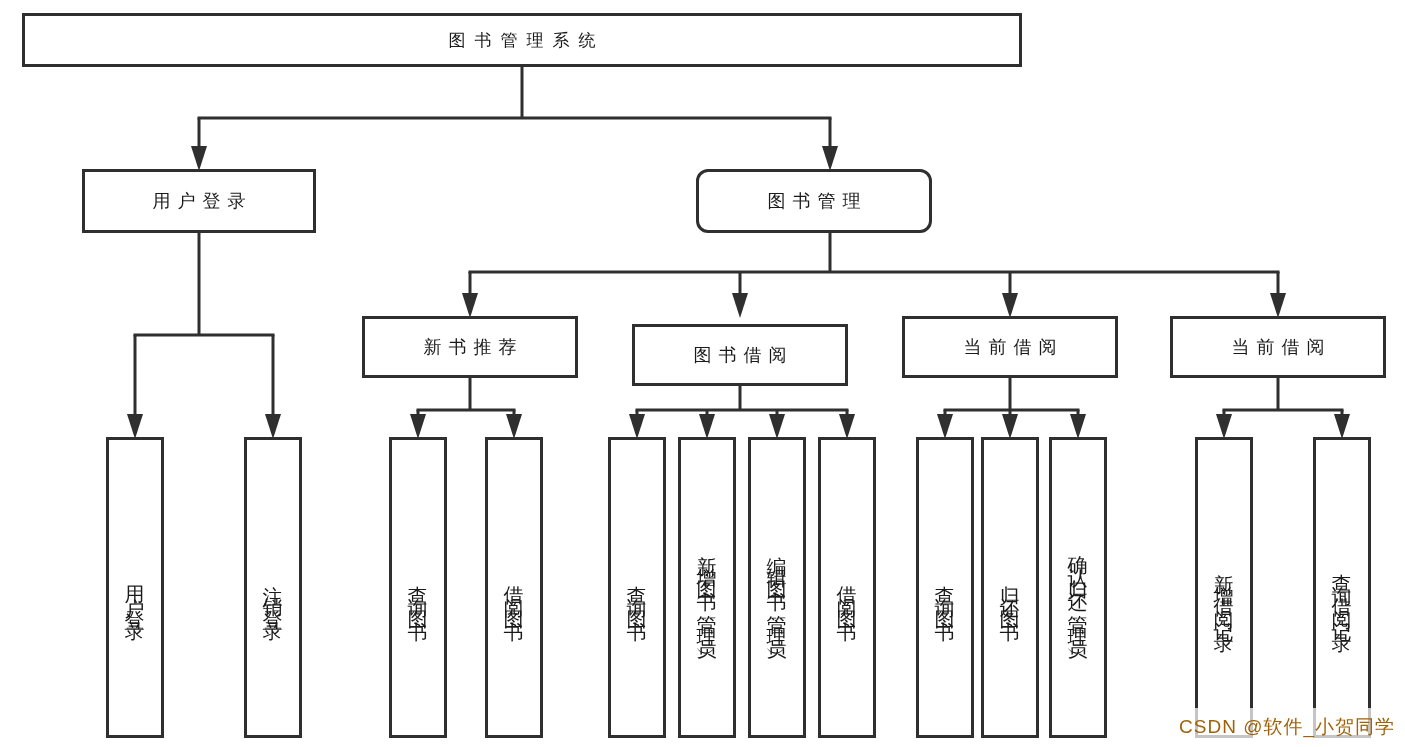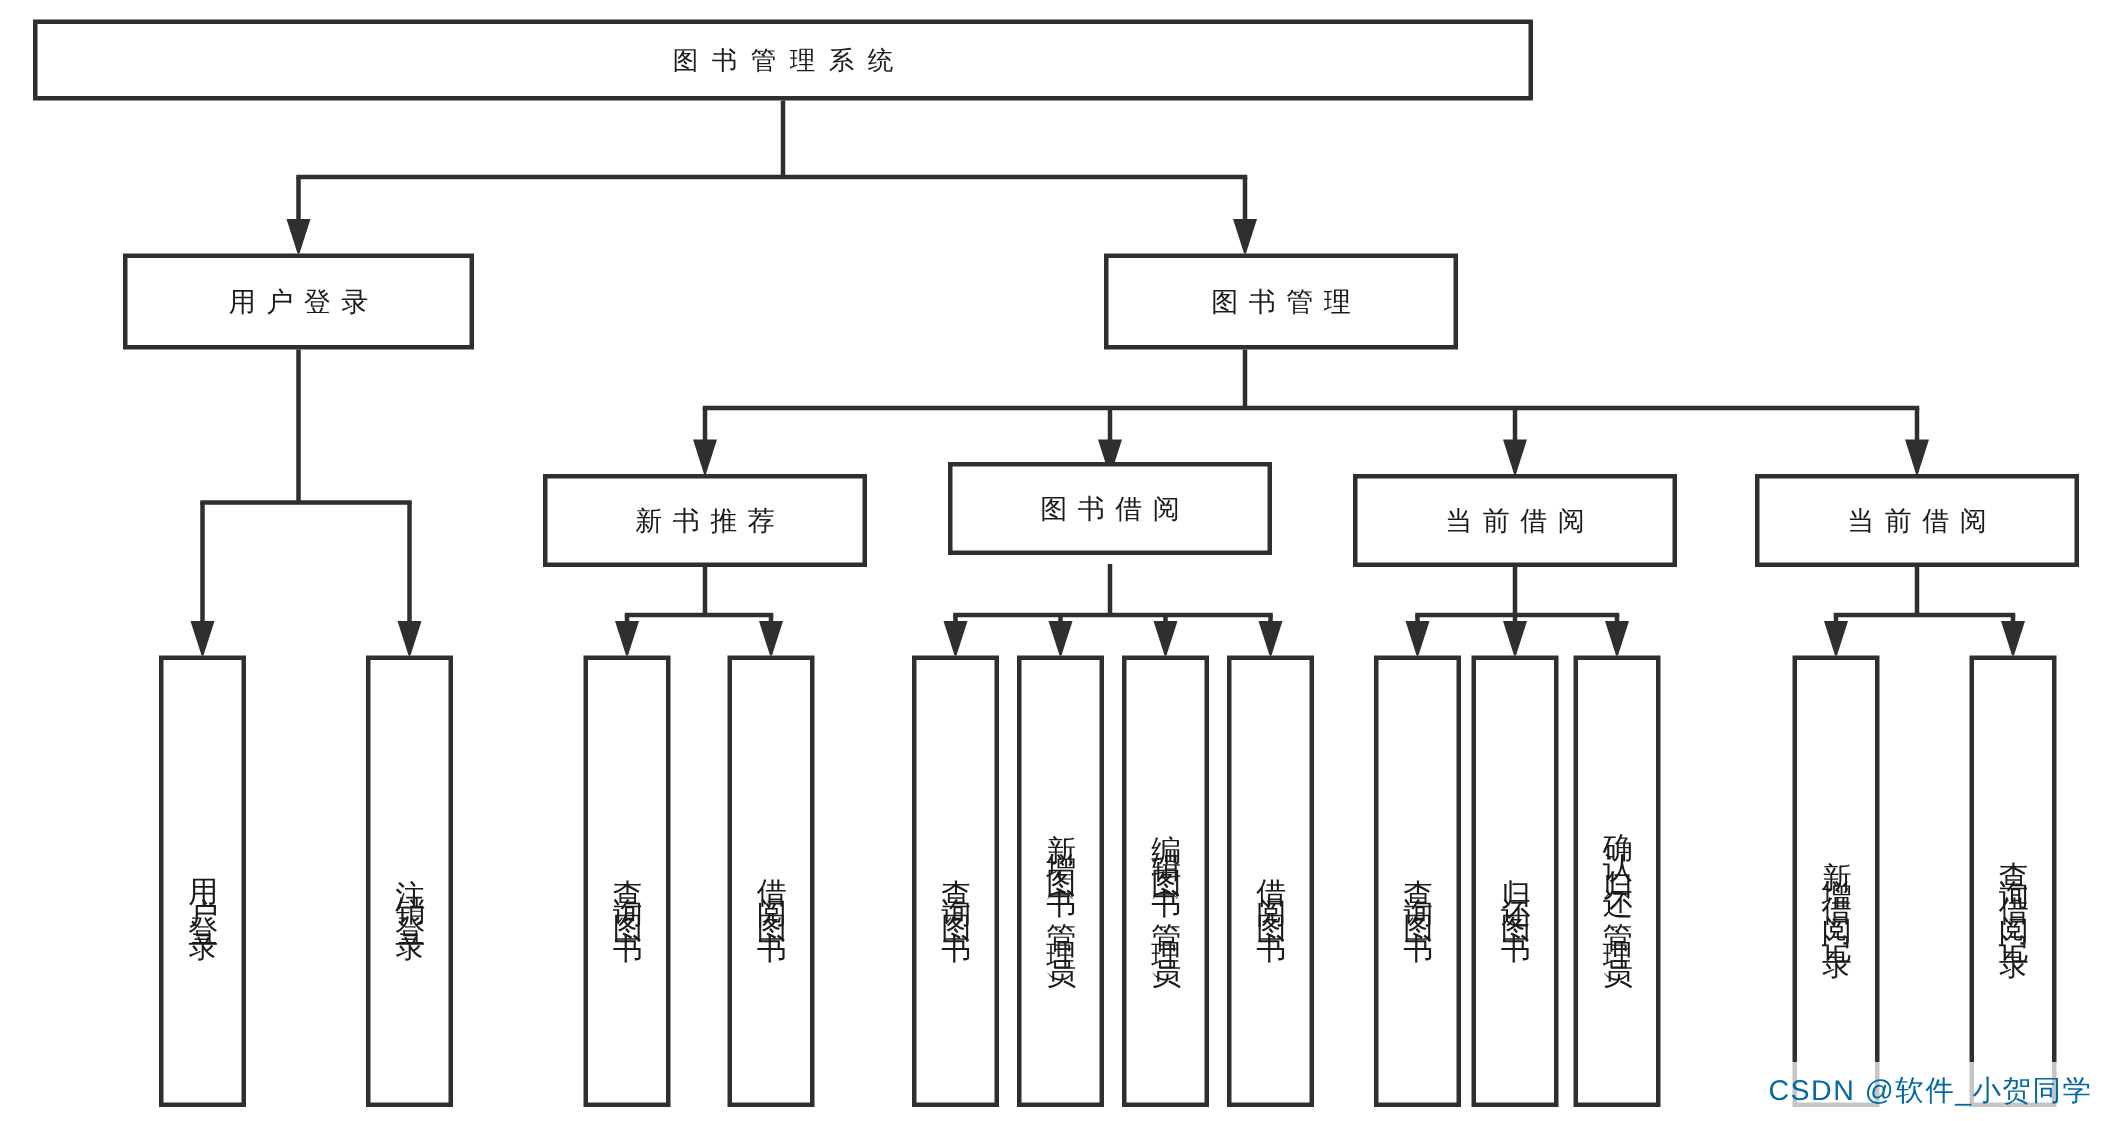--- a/index.html
+++ b/index.html
@@ -53,21 +53,21 @@
     left:1145px;
     top:708px;
     width:258px;
     height:37px;
     background:rgba(255,255,255,0.72);
     display:flex;
     align-items:center;
     justify-content:flex-end;
     padding-right:8px;
     box-sizing:border-box;
-    color:#0369a1;
+    color:#a16207;
     font-size:19px;
     letter-spacing:1px;
     white-space:nowrap;
   }
 </style>
 </head>
 <body>
 
 <div class="canvas">
   <svg id="connectors" width="1405" height="747" viewBox="0 0 1405 747">
@@ -124,27 +124,27 @@
       <line x1="1342" y1="410" x2="1342" y2="419" stroke="#2f2f2f" stroke-width="3"></line>
       <polygon points="1334,414 1350,414 1342,439" fill="#2f2f2f"></polygon>
     </svg>
   <div id="nodes">
       <div class="node h root" style="left: 22px; top: 13px; width: 1000px; height: 54px;">
         <span>图书管理系统</span>
       </div>
       <div class="node h" style="left: 82px; top: 169px; width: 234px; height: 64px;">
         <span>用户登录</span>
       </div>
-      <div class="node h" style="left: 736px; top: 169px; width: 236px; height: 64px;">
+      <div class="node h" style="left: 696px; top: 169px; width: 236px; height: 64px; border-radius: 12px;">
         <span>图书管理</span>
       </div>
       <div class="node h" style="left: 362px; top: 316px; width: 216px; height: 62px; font-family: Liberation Mono, monospace;">
         <span>新书推荐</span>
       </div>
-      <div class="node h" style="left: 632px; top: 308px; width: 216px; height: 62px;">
+      <div class="node h" style="left: 632px; top: 324px; width: 216px; height: 62px;">
         <span>图书借阅</span>
       </div>
       <div class="node h" style="left: 902px; top: 316px; width: 216px; height: 62px;">
         <span>当前借阅</span>
       </div>
       <div class="node h" style="left: 1170px; top: 316px; width: 216px; height: 62px;">
         <span>当前借阅</span>
       </div>
       <div class="node v" style="left: 106px; top: 437px; width: 58px; height: 301px;">
         <span>用户登录</span>

